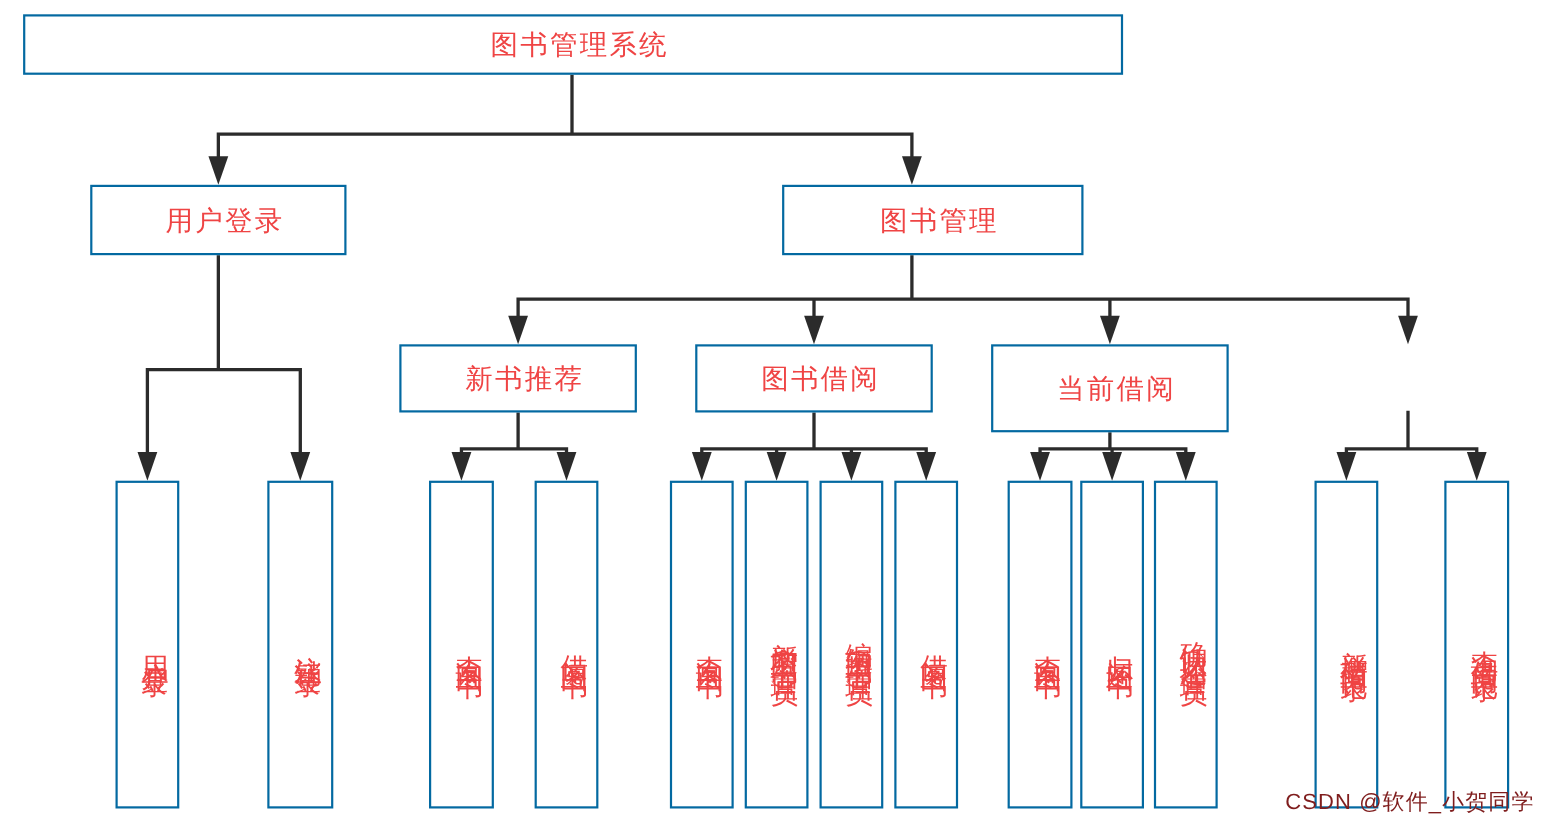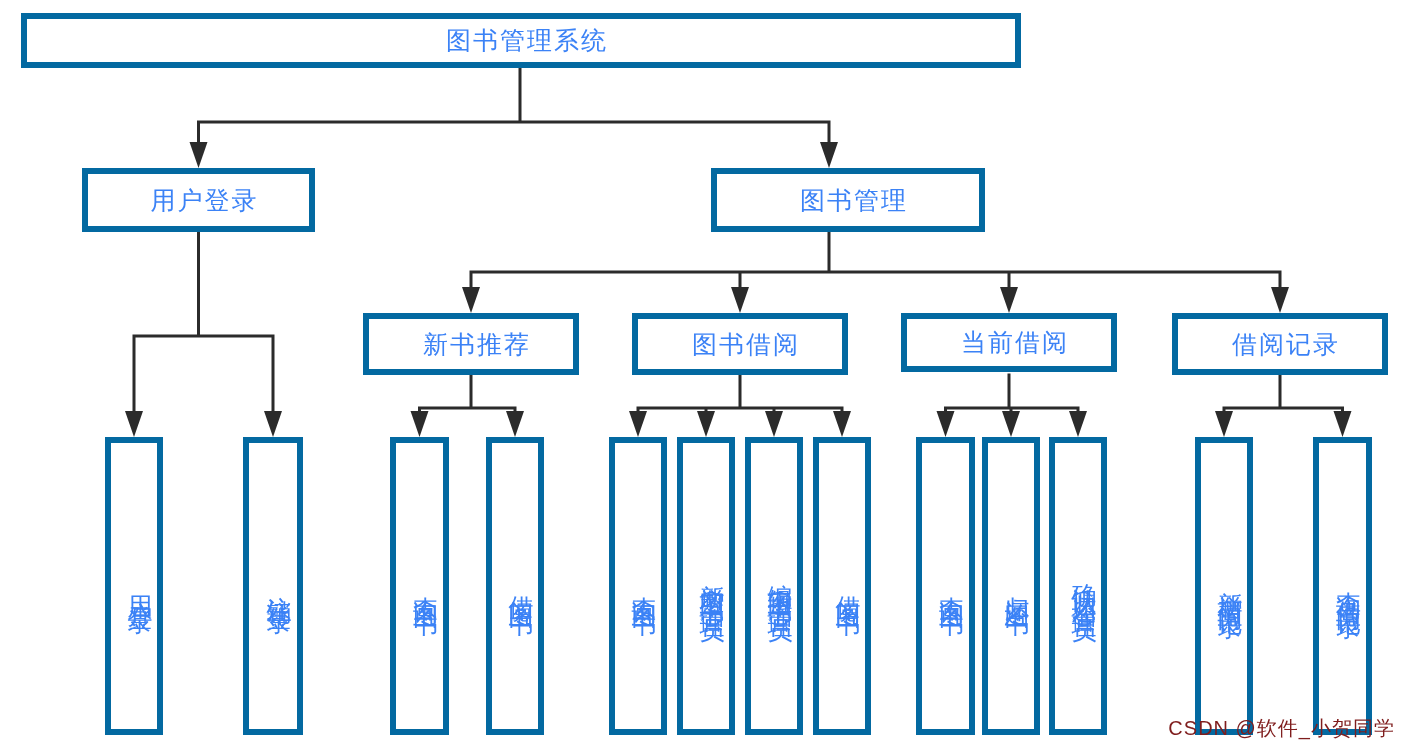--- a/index.html
+++ b/index.html
@@ -13,27 +13,27 @@
     color: #1d1d1d;
   }
   svg.connectors {
     position: absolute;
     left: 0; top: 0;
     z-index: 1;
   }
   .box {
     position: absolute;
     box-sizing: border-box;
-    border: 6px solid #0369a1;
+    border: 2px solid #0369a1;
     background: #ffffff;
     display: flex;
     align-items: center;
     justify-content: center;
     z-index: 2;
-    color: #3b82f6;
+    color: #ef4444;
     padding-left: 12px;
   }
   .box.h {
     font-size: 25px;
     letter-spacing: 2px;
     white-space: nowrap;
     text-align: center;
   }
   .box.v {
     writing-mode: vertical-rl;
@@ -103,22 +103,21 @@
     </g>
   </svg>
 
   <div class="box h" style="left:21px; top:13px; width:1000px; height:55px;">图书管理系统</div>
 
   <div class="box h" style="left:82px; top:168px; width:233px; height:64px;">用户登录</div>
   <div class="box h" style="left:711px; top:168px; width:274px; height:64px;">图书管理</div>
 
   <div class="box h" style="left:632px; top:313px; width:216px; height:62px;">图书借阅</div>
   <div class="box h" style="left:363px; top:313px; width:216px; height:62px;">新书推荐</div>
-  <div class="box h" style="left:901px; top:313px; width:216px; height:59px;">当前借阅</div>
-  <div class="box h" style="left:1172px; top:313px; width:216px; height:62px;">借阅记录</div>
+  <div class="box h" style="left:901px; top:313px; width:216px; height:80px;">当前借阅</div>
 
   <div class="box v" style="left:105px; top:437px; width:58px; height:298px;">用户登录</div>
   <div class="box v" style="left:243px; top:437px; width:60px; height:298px;">注销登录</div>
 
   <div class="box v" style="left:390px; top:437px; width:59px; height:298px;">查询图书</div>
   <div class="box v" style="left:486px; top:437px; width:58px; height:298px;">借阅图书</div>
 
   <div class="box v" style="left:609px; top:437px; width:58px; height:298px;">查询图书</div>
   <div class="box v" style="left:677px; top:437px; width:58px; height:298px;">新增图书（管理员）</div>
   <div class="box v" style="left:745px; top:437px; width:58px; height:298px;">编辑图书（管理员）</div>

